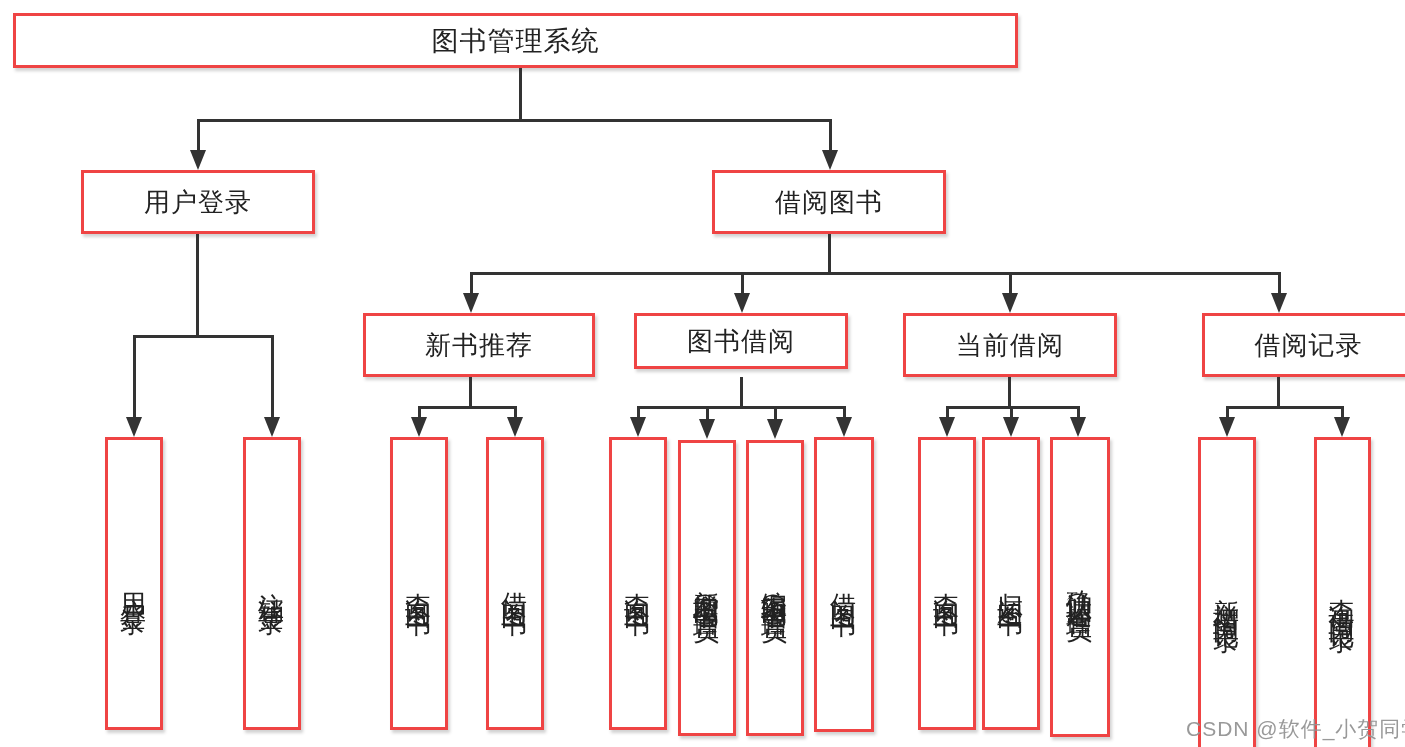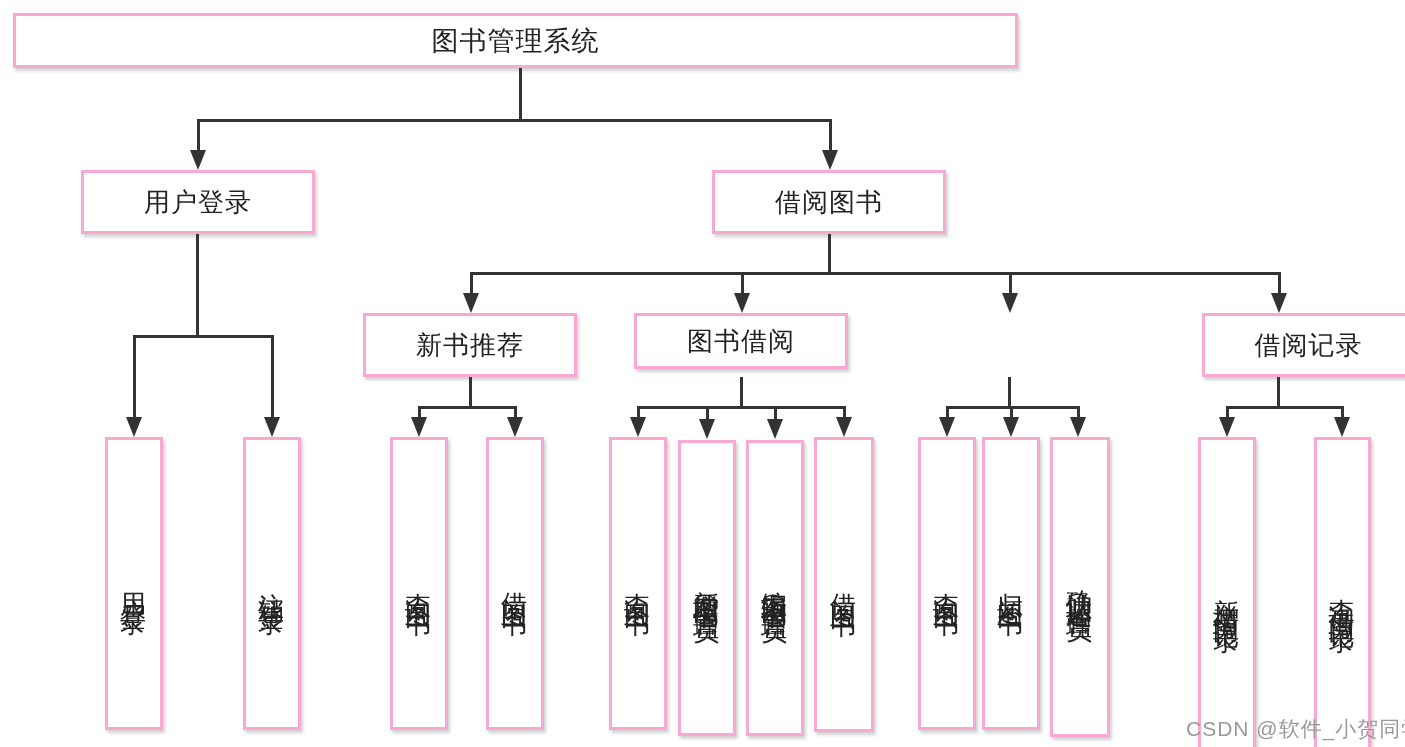--- a/index.html
+++ b/index.html
@@ -8,21 +8,21 @@
     width:1405px;height:747px;
     background:#ffffff;
     overflow:hidden;
     font-family:"Liberation Sans","DejaVu Sans",sans-serif;
   }
   
   .nb{
     position:absolute;
     box-sizing:border-box;
     background:#ffffff;
-    border:3px solid #f9a8d4;
+    border:3px solid #ef4444;
     box-shadow:2px 3px 3px rgba(0,0,0,0.18);
     display:flex;align-items:center;justify-content:center;
     color:#222222;
     font-size:26px;
     letter-spacing:1px;
     white-space:nowrap;
   }
   .nb.title{font-size:27px;}
   .nb.leaf{
     writing-mode:vertical-rl;
@@ -102,22 +102,23 @@
     </div>
   <div class="drop" style="left:1010px;top:272px;height:41px;">
       <div class="shaft"></div>
       <div class="head"></div>
     </div>
   <div class="drop" style="left:1279px;top:272px;height:41px;">
       <div class="shaft"></div>
       <div class="head"></div>
     </div>
 
-  <div class="nb" style="left:363px;top:313px;width:214px;height:64px;">新书推荐</div>
+  <div class="nb" style="left:363px;top:313px;width:232px;height:64px;">新书推荐</div>
   <div class="nb" style="left:634px;top:313px;width:214px;height:56px;">图书借阅</div>
+  <div class="nb" style="left:903px;top:313px;width:214px;height:64px;">当前借阅</div>
   <div class="nb" style="left:1172px;top:313px;width:213px;height:64px;margin-left:30px;">借阅记录</div>
 
   <div class="vline" style="left:469px;top:377px;height:31px;"></div>
   <div class="hline" style="left:418px;top:406px;width:98px;"></div>
   <div class="drop" style="left:419px;top:406px;height:31px;">
       <div class="shaft"></div>
       <div class="head"></div>
     </div>
   <div class="drop" style="left:515px;top:406px;height:31px;">
       <div class="shaft"></div>

